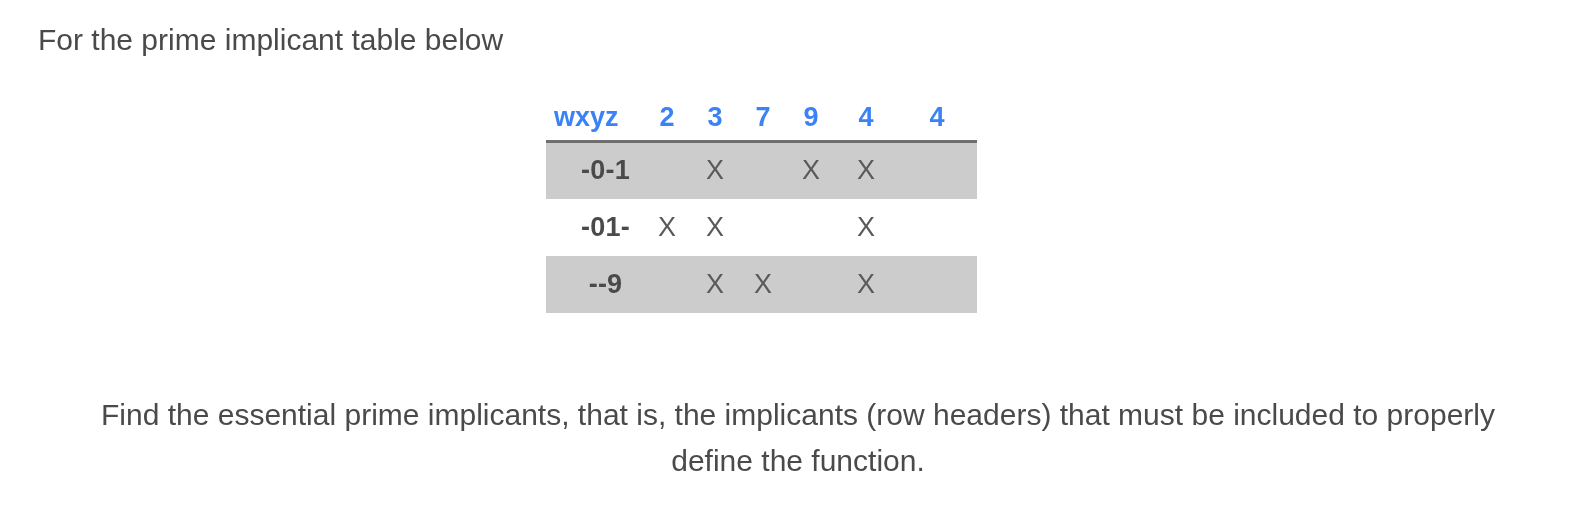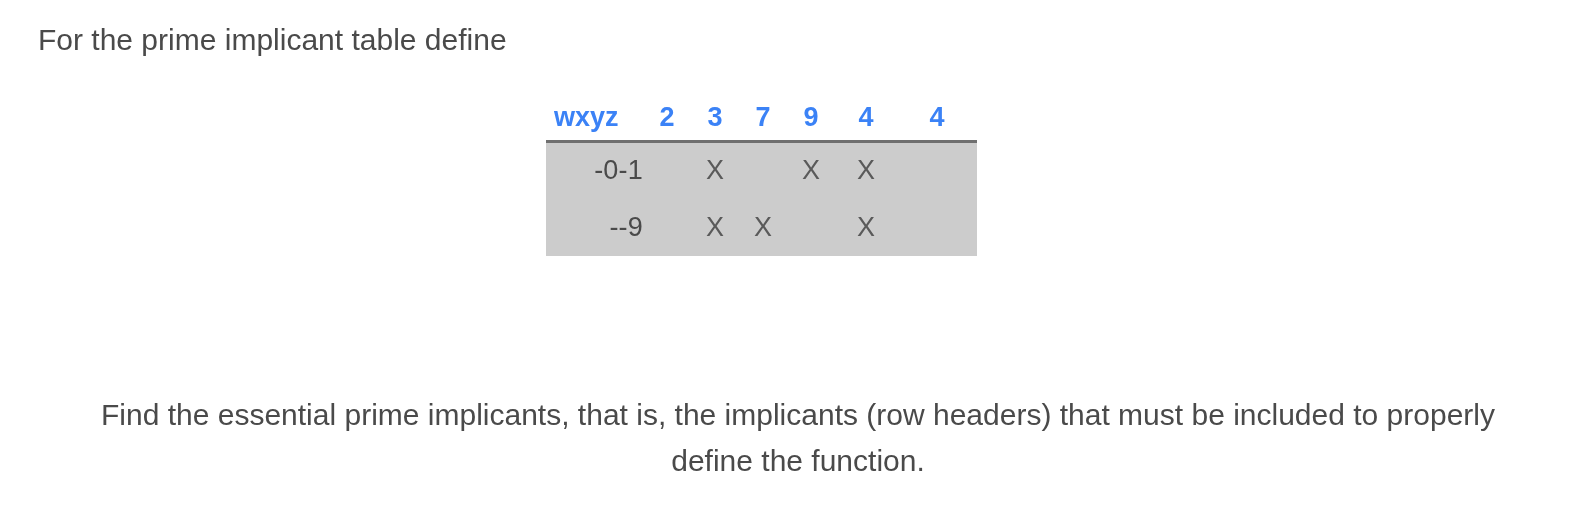--- a/index.html
+++ b/index.html
@@ -74,23 +74,23 @@
   }
 
   tbody tr {
     height: 57px;
   }
   tbody tr.shaded {
     background: #cccccc;
   }
   tbody td.row-label {
     font-size: 27px;
-    font-weight: normal;
+    font-weight: bold;
     color: #4a4a4a;
-    text-align: right;
+    text-align: center;
     padding-left: 22px;
     letter-spacing: 0.2px;
   }
   tbody td.mark {
     font-size: 27px;
     font-weight: 400;
     color: #5a5a5a;
   }
   tbody tr.shaded td {
     
@@ -115,21 +115,21 @@
     text-align: center;
     font-size: 30px;
     line-height: 46px;
     font-weight: 400;
     color: #4a4a4a;
   }
 </style>
 </head>
 <body>
 
-<div class="prompt-top">For the prime implicant table define</div>
+<div class="prompt-top">For the prime implicant table below</div>
 
 <div class="pi-table-wrap">
   <table class="pi-table">
     <colgroup>
       <col class="c-label">
       <col class="c-m0">
       <col class="c-m1">
       <col class="c-m2">
       <col class="c-m3">
       <col class="c-m4">
@@ -149,20 +149,29 @@
     <tbody>
       <tr class="shaded">
         <td class="row-label">-0-1</td>
         <td class="mark"></td>
         <td class="mark">X</td>
         <td class="mark"></td>
         <td class="mark">X</td>
         <td class="mark">X</td>
         <td class="mark"></td>
       </tr>
+      <tr>
+        <td class="row-label">-01-</td>
+        <td class="mark">X</td>
+        <td class="mark">X</td>
+        <td class="mark"></td>
+        <td class="mark"></td>
+        <td class="mark">X</td>
+        <td class="mark"></td>
+      </tr>
       <tr class="shaded">
         <td class="row-label">--9</td>
         <td class="mark"></td>
         <td class="mark">X</td>
         <td class="mark">X</td>
         <td class="mark"></td>
         <td class="mark">X</td>
         <td class="mark"></td>
       </tr>
     </tbody>

